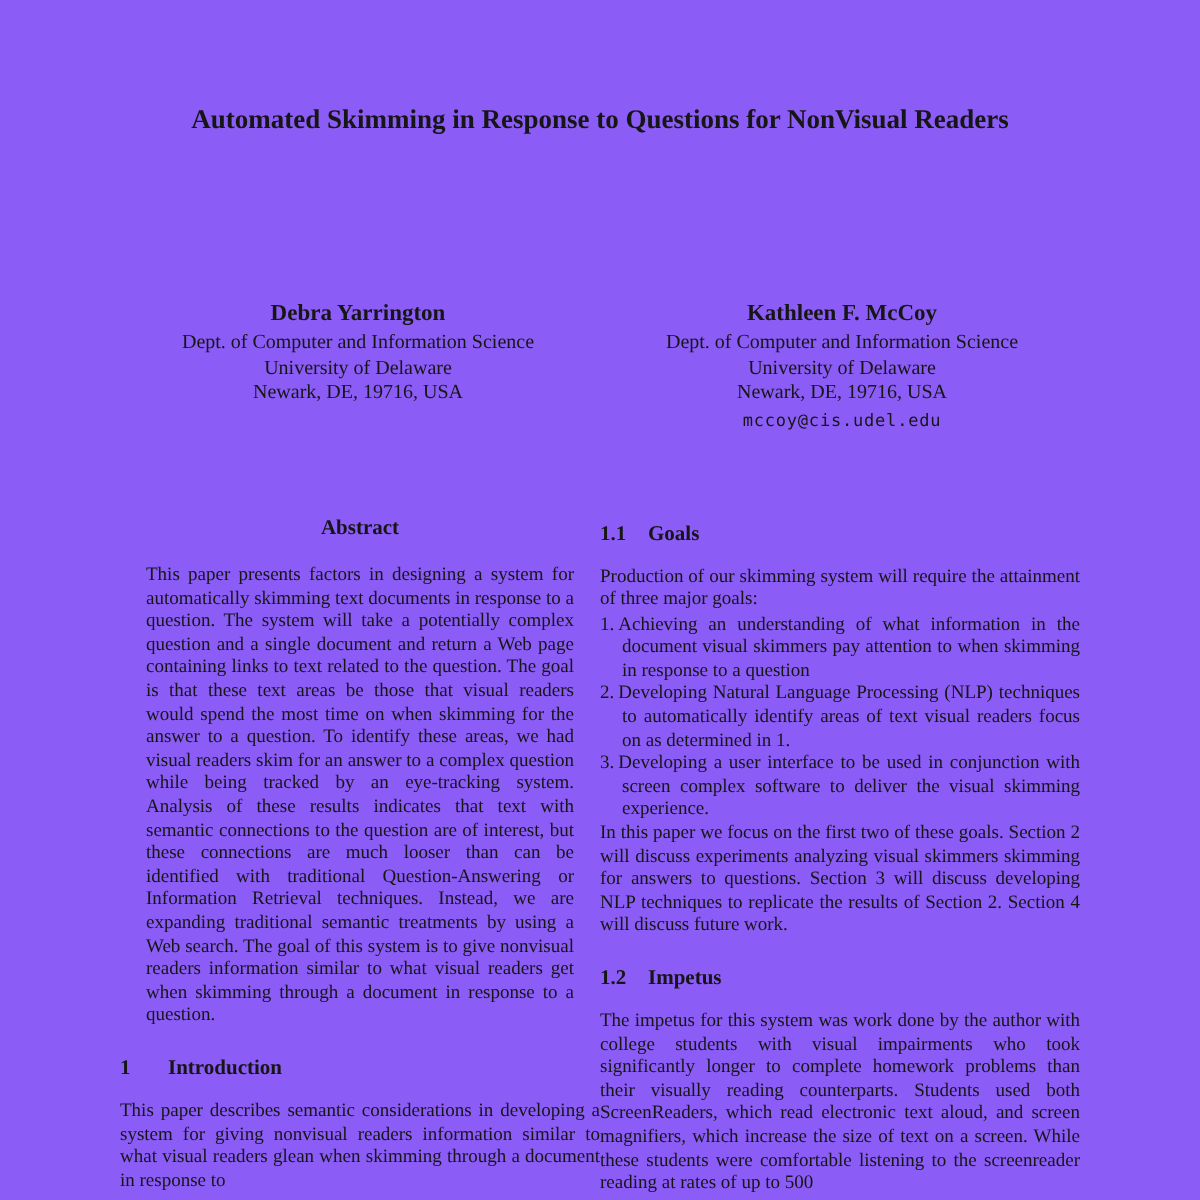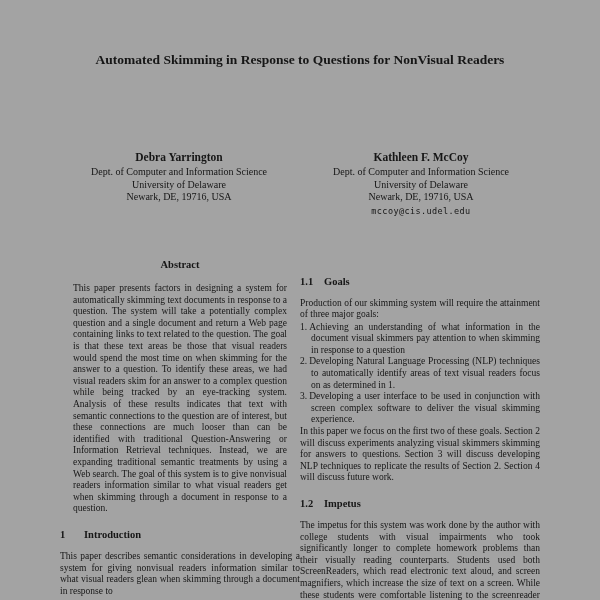--- a/index.html
+++ b/index.html
@@ -4,21 +4,21 @@
 <style>
   html, body {
     margin: 0;
     padding: 0;
     background: #ffffff;
   }
   .page {
     position: relative;
     width: 600px;
     height: 600px;
-    background: #a3a3a3;
+    background: #8b5cf6;
     overflow: hidden;
     font-family: "Liberation Serif", serif;
     color: #161616;
     box-sizing: border-box;
   }
   .paper-title {
     text-align: center;
     font-weight: bold;
     font-size: 13.5px;
     line-height: 16px;
@@ -81,21 +81,21 @@
     text-align: left;
     margin-top: 13px;
     margin-bottom: 10px;
     display: flex;
   }
   .section-heading .sec-num {
     width: 24px;
     flex: none;
   }
   .first-heading {
-    margin-top: 16px;
+    margin-top: 2px;
   }
   .para {
     margin: 0 0 1px 0;
   }
   .goal-item {
     padding-left: 11px;
     text-indent: -11px;
   }
   .goal-item .marker {
     padding-right: 2px;

